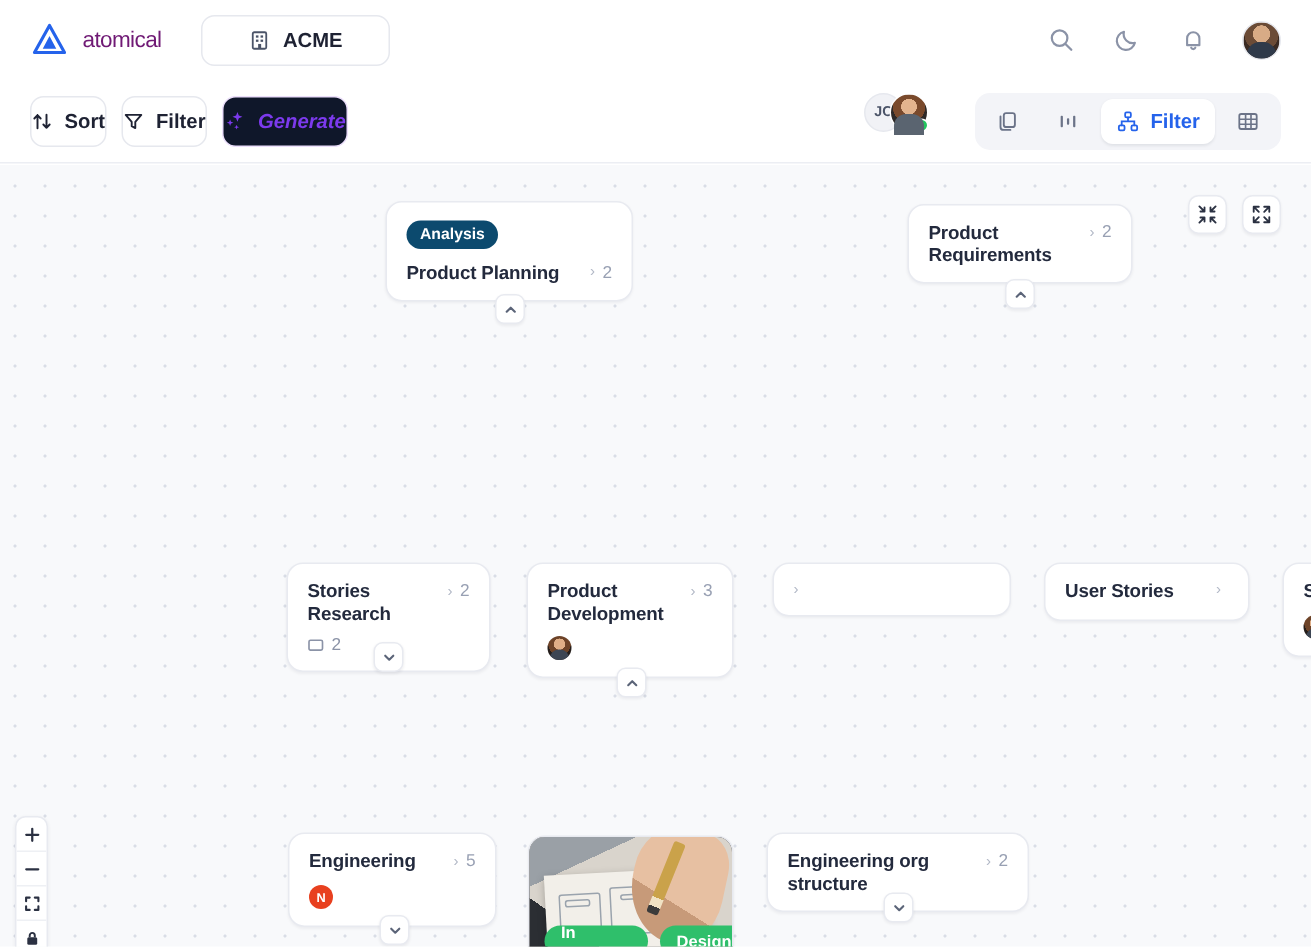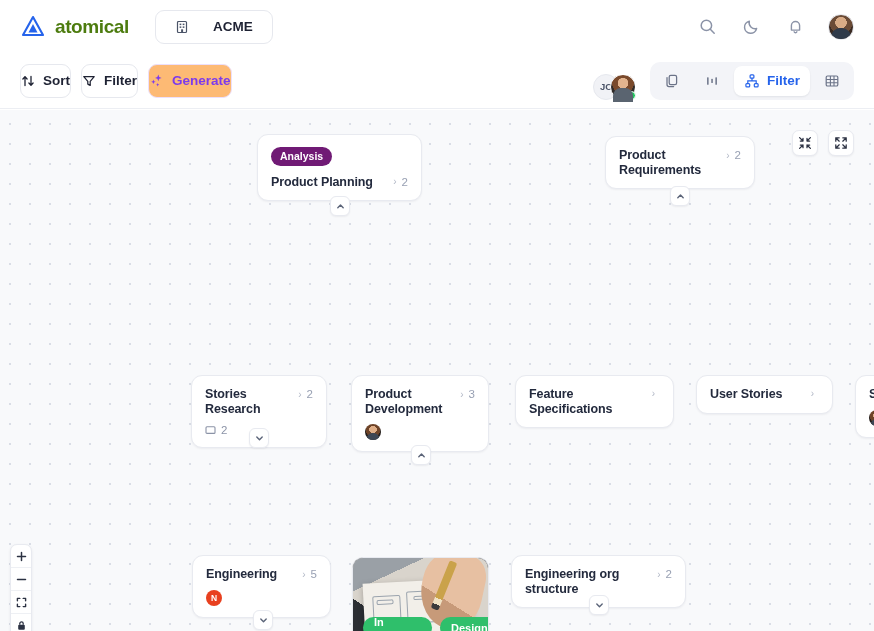--- a/index.html
+++ b/index.html
@@ -16,28 +16,28 @@
     height: 53px;
     display: flex; align-items: center;
     padding: 0 20px;
     background: #ffffff;
     position: relative;
     z-index: 20;
   }
   .brand { display: flex; align-items: center; gap: 9px; }
   .brand-mark { width: 26px; height: 26px; display: block; }
   .brand-name {
-    font-size: 19px; font-weight: 700; letter-spacing: -0.4px;
-    color: #4d7c0f;
+    font-size: 15px; font-weight: 400; letter-spacing: -0.4px;
+    color: #701a75;
   }
   .workspace-chip {
     margin-left: 26px;
     height: 34px;
-    display: flex; align-items: center; gap: 24px;
-    padding: 0 19px;
+    display: flex; align-items: center; gap: 9px;
+    padding: 0 31px;
     border: 1px solid #e6e8ee;
     border-radius: 9px;
     background: #fff;
     font-size: 13.5px; font-weight: 600; color: #1e2233;
   }
   .header-right {
     margin-left: auto;
     display: flex; align-items: center; gap: 22px;
   }
   .icon-btn {
@@ -71,23 +71,23 @@
     height: 34px;
     display: flex; align-items: center; gap: 8px;
     padding: 0 0;
     border: 1px solid #e6e8ee;
     border-radius: 9px;
     background: #fff;
     font-size: 13.5px; font-weight: 600; color: #1e2233;
     margin-right: 10px;
   }
   .tb-btn.generate {
-    background: #fdba74; border-color: #ecdffb; color: #7c3aed;
-  }
-  .toolbar-right { margin-left: auto; display: flex; align-items: flex-end; gap: 14px; }
+    background: #0f172a; border-color: #ecdffb; color: #7c3aed; font-style: italic;
+  }
+  .toolbar-right { margin-left: auto; display: flex; align-items: flex-start; gap: 31px; }
   .presence { display: flex; align-items: center; position: relative; }
   .pres-initials {
     width: 26px; height: 26px; border-radius: 50%;
     background: #f1f2f6; border: 1px solid #e6e8ee;
     display: flex; align-items: center; justify-content: center;
     font-size: 9.5px; font-weight: 700; color: #4b5468;
   }
   .pres-photo {
     width: 26px; height: 26px; border-radius: 50%;
     margin-left: -9px; position: relative;
@@ -419,21 +419,21 @@
       <svg width="14" height="14" viewBox="0 0 14 14">
         <path d="M5.2 1.8H1.8v3.4M1.8 1.8 5.2 5.2" fill="none" stroke="#2b3142" stroke-width="1.25" stroke-linecap="round" stroke-linejoin="round"></path>
         <path d="M8.8 1.8h3.4v3.4M12.2 1.8 8.8 5.2" fill="none" stroke="#2b3142" stroke-width="1.25" stroke-linecap="round" stroke-linejoin="round"></path>
         <path d="M5.2 12.2H1.8V8.8M1.8 12.2 5.2 8.8" fill="none" stroke="#2b3142" stroke-width="1.25" stroke-linecap="round" stroke-linejoin="round"></path>
         <path d="M8.8 12.2h3.4V8.8M12.2 12.2 8.8 8.8" fill="none" stroke="#2b3142" stroke-width="1.25" stroke-linecap="round" stroke-linejoin="round"></path>
       </svg>
     </div>
   </div>
 
   <div class="node" style="left:257px; top:24px; width:165px;">
-    <div class="tag" style="background:#701a75;">Analysis</div>
+    <div class="tag" style="background:#0c4a6e;">Analysis</div>
     <div class="node-head">
       <div class="node-title">Product Planning</div>
       <div class="node-count">
         <span class="chev">›</span>
         <span>2</span>
       </div>
     </div>
   </div>
   <div class="toggle" style="left:330px; top:86px;">
     <svg width="9" height="9" viewBox="0 0 9 9">
@@ -492,21 +492,20 @@
     </div>
   </div>
   <div class="toggle" style="left:411px; top:335px;">
     <svg width="9" height="9" viewBox="0 0 9 9">
       <path d="M1.8 5.8 4.5 3.1 7.2 5.8" fill="none" stroke="currentColor" stroke-width="1.4" stroke-linecap="round" stroke-linejoin="round"></path>
     </svg>
   </div>
 
   <div class="node" style="left:515px; top:265px; width:159px;">
     <div class="node-head">
-      <div class="node-title">Feature Specifications</div>
       <div class="node-count">
         <span class="chev">›</span>
         <span></span>
       </div>
     </div>
   </div>
 
   <div class="node" style="left:696px; top:265px; width:137px;">
     <div class="node-head">
       <div class="node-title">User Stories</div>

